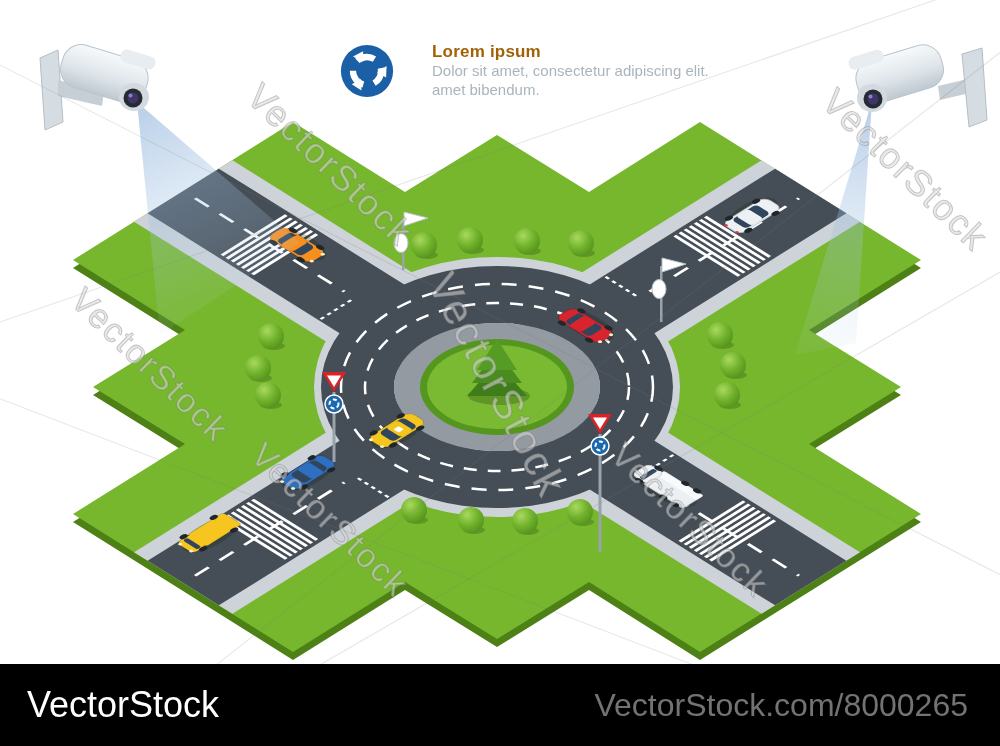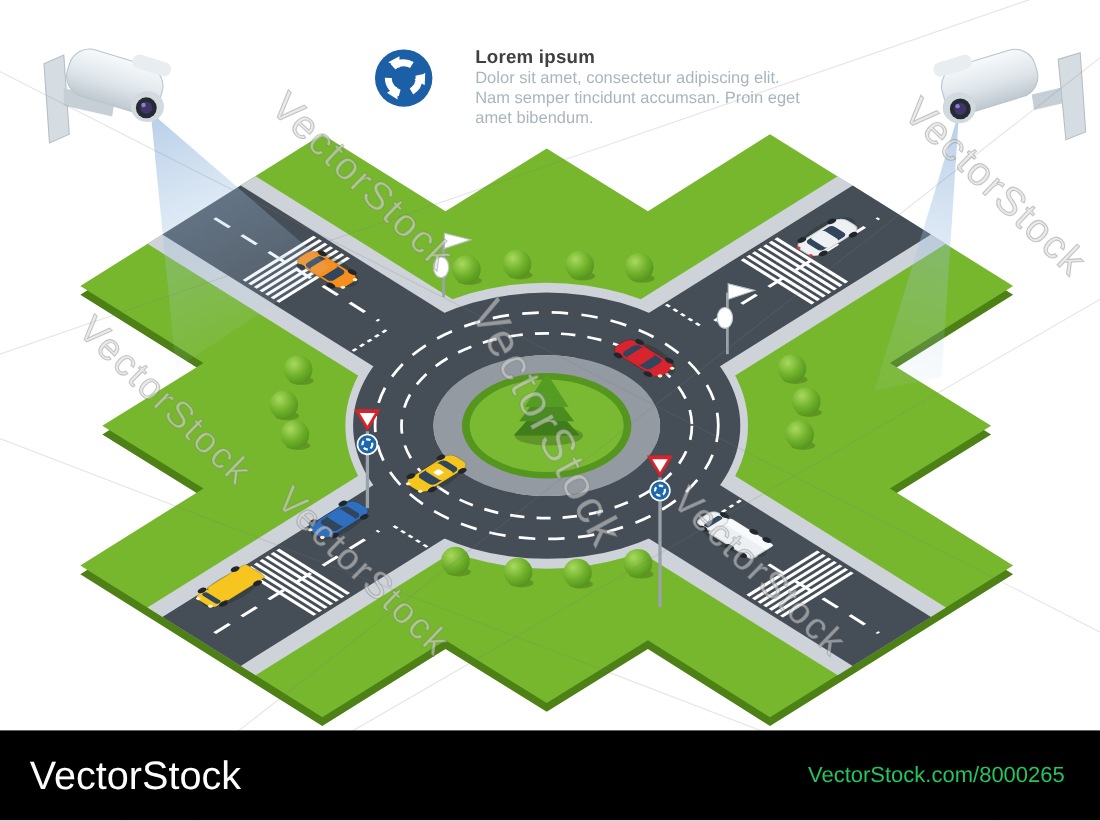--- a/index.html
+++ b/index.html
@@ -3,34 +3,34 @@
 <meta charset="utf-8">
 <style>
   html,body{margin:0;padding:0;background:#fff;}
   .stage{position:relative;width:1000px;height:746px;overflow:hidden;background:#ffffff;
          font-family:"Liberation Sans",sans-serif;}
   .scene{position:absolute;left:0;top:0;}
   
   .header{position:absolute;left:338px;top:42px;display:flex;align-items:flex-start;}
   .hicon{width:58px;height:58px;flex:0 0 auto;}
   .htexts{margin-left:36px;padding-top:0px;}
-  .htitle{font-size:17px;font-weight:bold;color:#404040;letter-spacing:.2px;}
+  .htitle{font-size:17px;font-weight:bold;color:#a16207;letter-spacing:.2px;}
   .hline{font-size:15px;color:#a9b5bd;line-height:18.5px;}
   .hline:first-of-type{margin-top:6px;}
   
   .wmlayer{position:absolute;left:0;top:0;width:1000px;height:664px;pointer-events:none;}
   .wm{position:absolute;white-space:nowrap;font-weight:400;letter-spacing:2px;
       color:rgba(255,255,255,.40);-webkit-text-stroke:1px rgba(120,120,120,.38);
       text-shadow:0 0 1px rgba(120,120,120,.25);}
   .wl{position:absolute;height:1px;width:1700px;background:rgba(125,125,125,.20);}
   
   .footer{position:absolute;left:0;top:664px;width:1000px;height:82px;background:#000;}
   .brand{position:absolute;left:27px;top:0;height:82px;line-height:82px;color:#fff;
          font-size:36px;letter-spacing:0px;}
-  .ref{position:absolute;right:32px;top:0;height:82px;line-height:82px;color:#22c55e;font-size:20px;}
+  .ref{position:absolute;right:32px;top:0;height:82px;line-height:82px;color:#737373;font-size:32px;}
 </style>
 </head>
 <body>
 
 <div class="stage">
 
 <svg class="scene" width="1000" height="746" viewBox="0 0 1000 746">
   <defs>
     <radialGradient id="bushGrad" cx="35%" cy="30%" r="80%">
       <stop offset="0" stop-color="#a8d95e"></stop>
@@ -313,21 +313,20 @@
     </g>
     <g fill="#fff">
       <polygon points="-4,-20.5 -4,-9.5 -14.5,-15"></polygon>
       <polygon transform="rotate(120)" points="-4,-20.5 -4,-9.5 -14.5,-15"></polygon>
       <polygon transform="rotate(240)" points="-4,-20.5 -4,-9.5 -14.5,-15"></polygon>
     </g>
   </svg>
   <div class="htexts">
     <div class="htitle">Lorem ipsum</div>
     <div class="hline">Dolor sit amet, consectetur adipiscing elit.</div>
-    <div class="hline">Nam semper tincidunt accumsan. Proin eget</div>
     <div class="hline">amet bibendum.</div>
   </div>
 </div>
 
 <div class="wmlayer">
   <div class="wl" style="left:180px;top:260px;transform:translate(-50%,-50%) rotate(-19deg);"></div>
   <div class="wl" style="left:520px;top:330px;transform:translate(-50%,-50%) rotate(27deg);"></div>
   <div class="wl" style="left:760px;top:240px;transform:translate(-50%,-50%) rotate(-38deg);"></div>
   <div class="wl" style="left:420px;top:560px;transform:translate(-50%,-50%) rotate(21deg);"></div>
   <div class="wl" style="left:640px;top:480px;transform:translate(-50%,-50%) rotate(-30deg);"></div>

